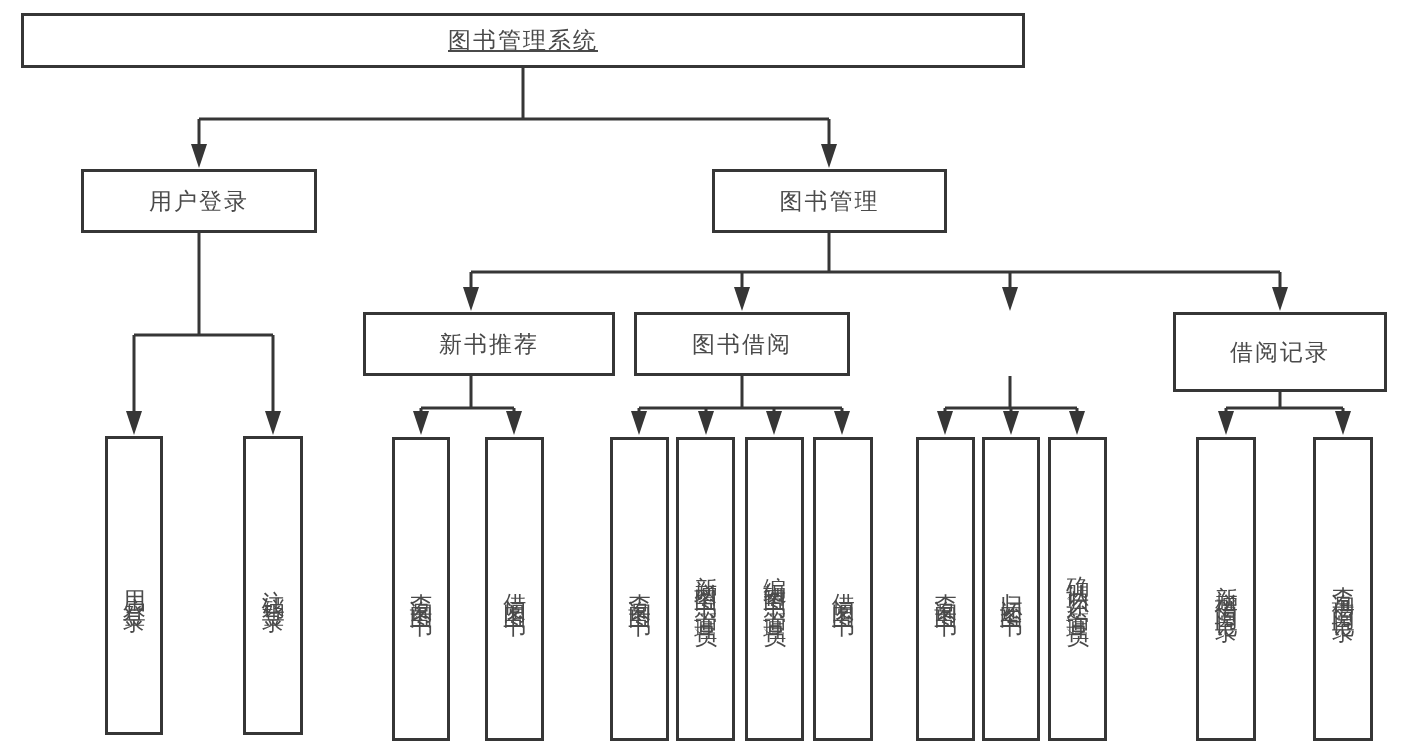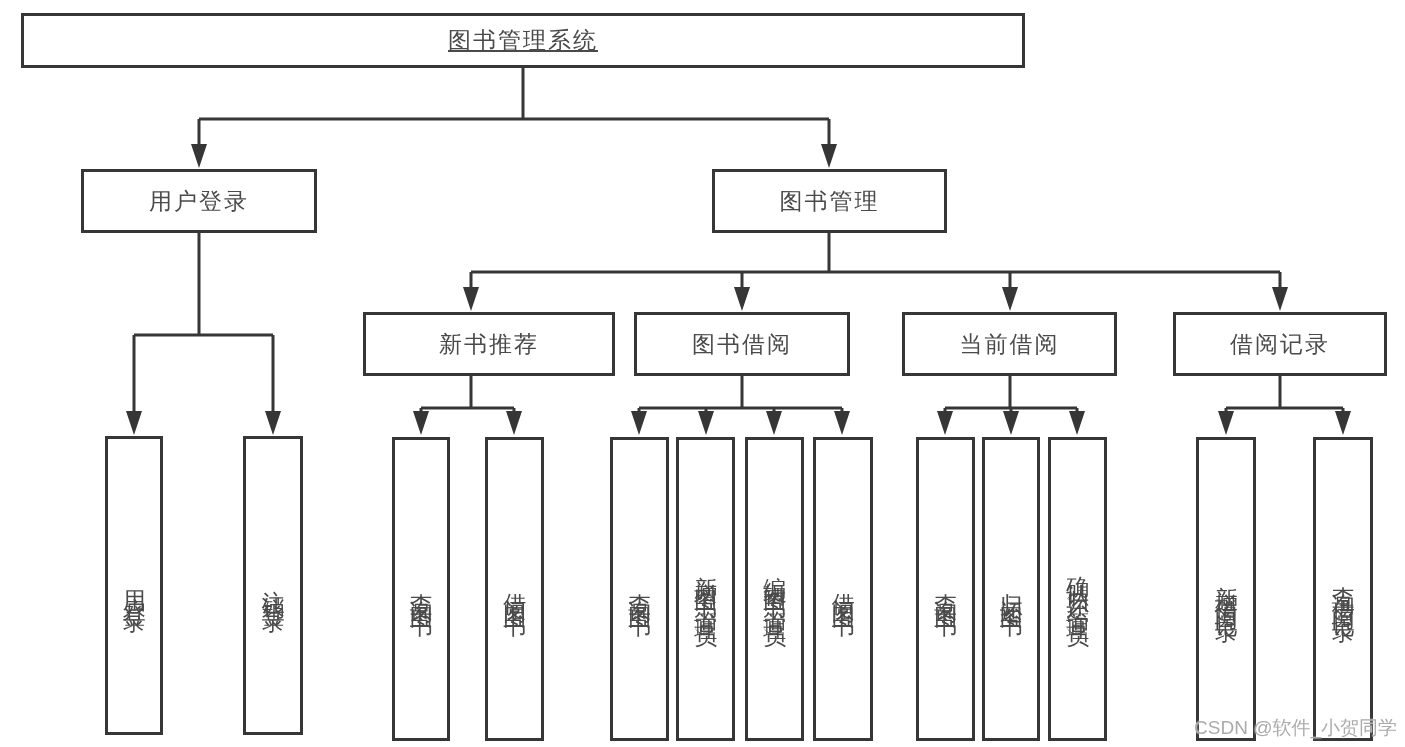--- a/index.html
+++ b/index.html
@@ -131,35 +131,33 @@
     </g>
   </svg>
 
   <div class="box" style="left:21px; top:13px; width:1004px; height:55px;text-decoration:underline;">图书管理系统</div>
 
   <div class="box" style="left:81px; top:169px; width:236px; height:64px;">用户登录</div>
   <div class="box" style="left:712px; top:169px; width:235px; height:64px;">图书管理</div>
 
   <div class="box" style="left:363px; top:312px; width:252px; height:64px;">新书推荐</div>
   <div class="box" style="left:634px; top:312px; width:216px; height:64px;font-family:Liberation Serif, serif;">图书借阅</div>
-  <div class="box" style="left:902px; top:312px; width:215px; height:64px;">当前借阅</div>
-  <div class="box" style="left:1173px; top:312px; width:214px; height:64px;">借阅记录</div>
+  <div class="box" style="left:1173px; top:312px; width:214px; height:80px;">借阅记录</div>
 
   <div class="vbox" style="left:105px; top:436px; width:58px; height:299px;">用户登录</div>
   <div class="vbox" style="left:243px; top:436px; width:60px; height:299px;">注销登录</div>
 
   <div class="vbox" style="left:392px; top:437px; width:58px; height:304px;">查询图书</div>
   <div class="vbox" style="left:485px; top:437px; width:59px; height:304px;">借阅图书</div>
 
   <div class="vbox" style="left:610px; top:437px; width:59px; height:304px;">查询图书</div>
   <div class="vbox" style="left:676px; top:437px; width:59px; height:304px;">新增图书（管理员）</div>
   <div class="vbox" style="left:745px; top:437px; width:59px; height:304px;">编辑图书（管理员）</div>
   <div class="vbox" style="left:813px; top:437px; width:60px; height:304px;">借阅图书</div>
 
   <div class="vbox" style="left:916px; top:437px; width:59px; height:304px;">查询图书</div>
   <div class="vbox" style="left:982px; top:437px; width:58px; height:304px;">归还图书</div>
   <div class="vbox" style="left:1048px; top:437px; width:59px; height:304px;">确认归还（管理员）</div>
 
   <div class="vbox" style="left:1196px; top:437px; width:60px; height:304px;">新增借阅记录</div>
   <div class="vbox" style="left:1313px; top:437px; width:60px; height:304px;">查询借阅记录</div>
 
-  <div id="watermark">CSDN @软件_小贺同学</div>
 </div>
 
 </body></html>

